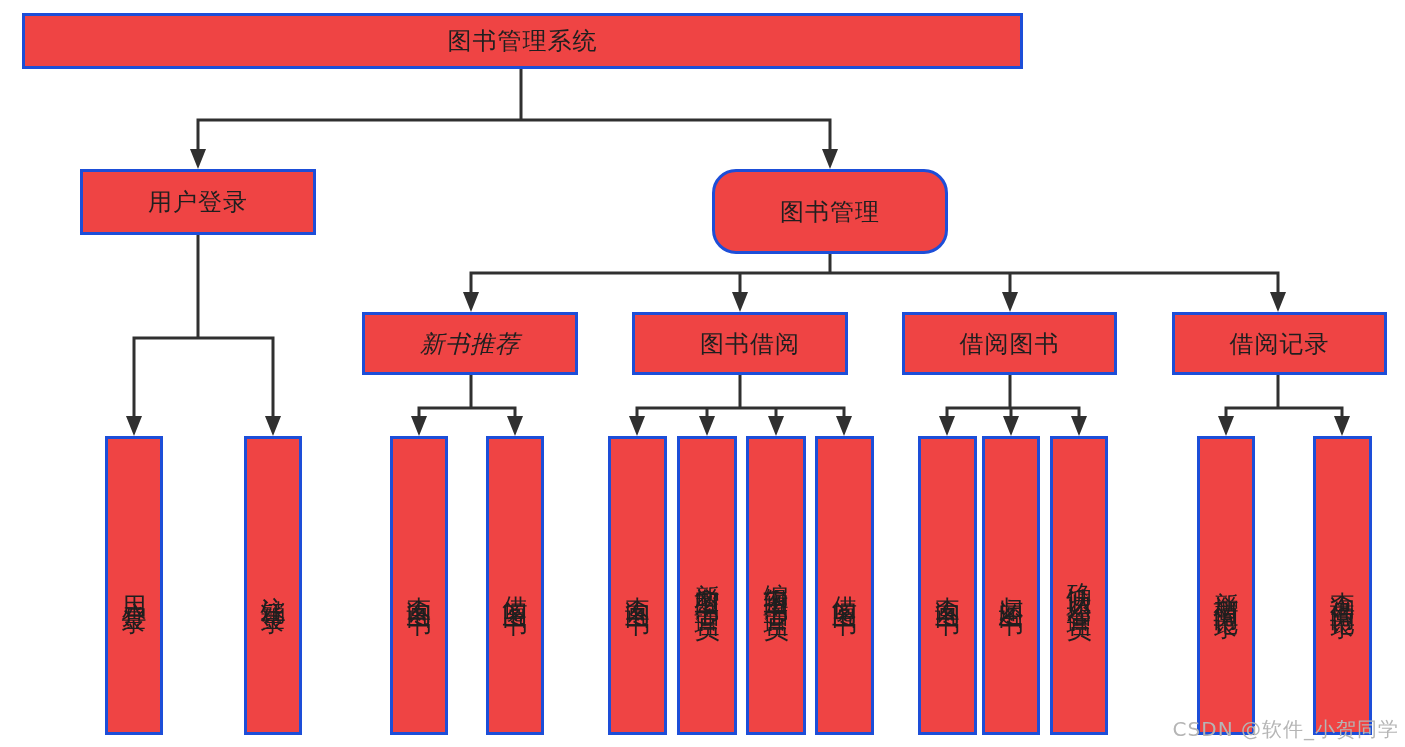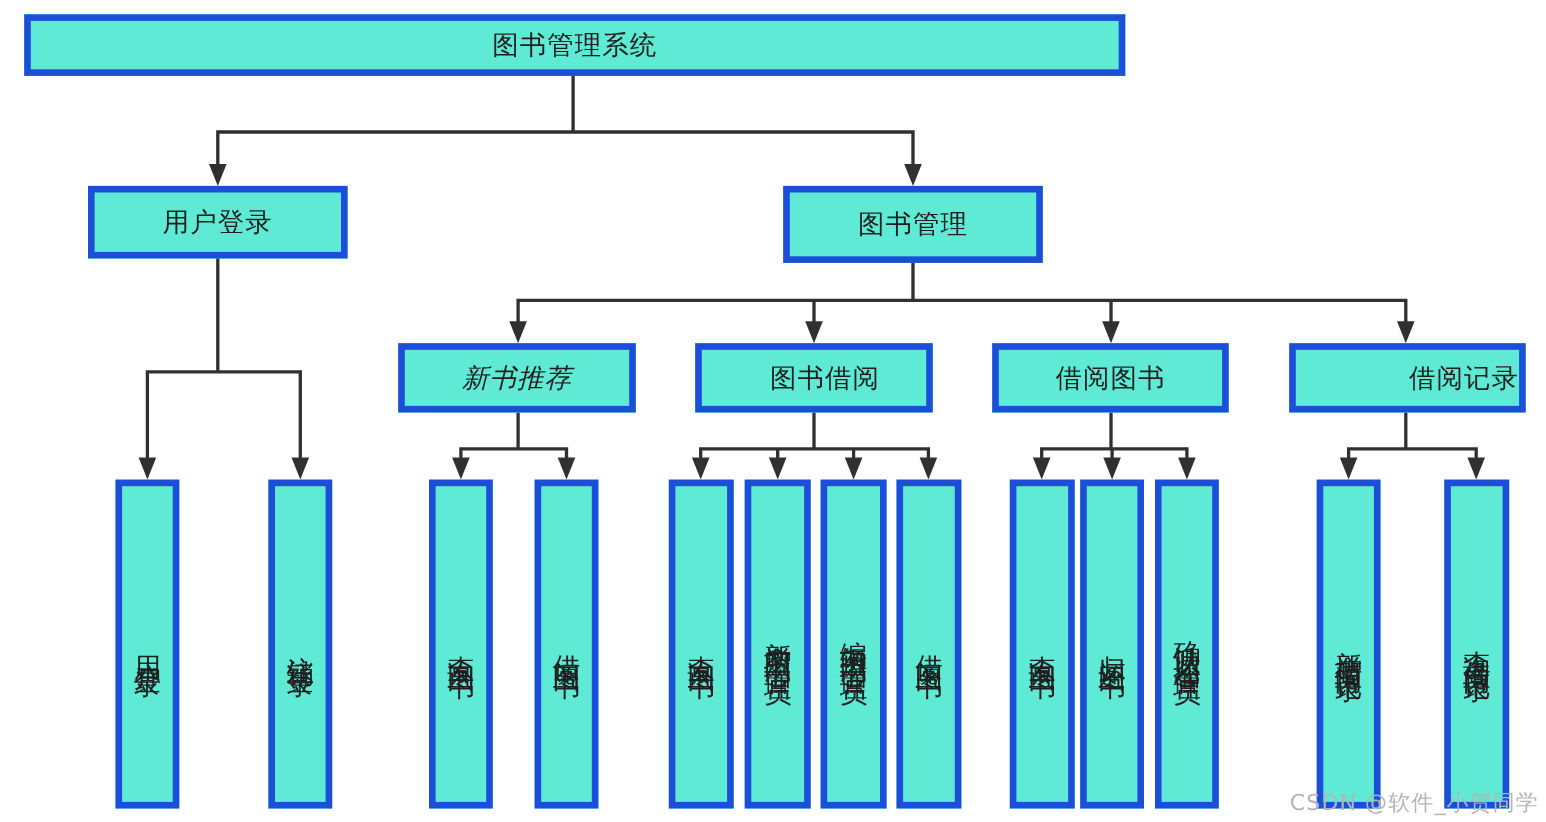--- a/index.html
+++ b/index.html
@@ -7,39 +7,39 @@
     position:relative; width:1405px; height:747px; background:#ffffff;
     font-family:"DejaVu Sans","Liberation Sans",sans-serif;
     overflow:hidden;
   }
   #connectors { position:absolute; left:0; top:0; z-index:1; }
   #connectors path { stroke:#303030; stroke-width:3; fill:none; stroke-linejoin:miter; }
   #connectors polygon { fill:#303030; }
 
   .box {
     position:absolute; box-sizing:border-box; z-index:2;
-    border:6px solid #1d4ed8; background:#5eead4;
+    border:3px solid #1d4ed8; background:#ef4444;
     display:flex; align-items:center; justify-content:center;
     color:#1f1f1f;
   }
   .hbox { font-size:24px; letter-spacing:1px; }
   .vbox { top:436px; height:299px; }
   .vbox .vtext {
     writing-mode:vertical-rl; text-orientation:mixed;
     font-size:25px; line-height:1; letter-spacing:5px;
     white-space:nowrap;
   }
 
   #b-root        { left:22px;   top:13px;  width:1001px; height:56px; }
   #b-user-login  { left:80px;   top:169px; width:236px;  height:66px; }
-  #b-book-mgmt   { left:712px;  top:169px; width:236px;  height:70px; }
+  #b-book-mgmt   { left:712px;  top:169px; width:236px;  height:85px;border-radius:24px; }
   #b-new-rec     { left:362px;  top:312px; width:216px;  height:63px;font-style:italic; }
   #b-borrowing   { left:632px;  top:312px; width:216px;  height:63px;padding-left:20px; }
   #b-current     { left:902px;  top:312px; width:215px;  height:63px; }
-  #b-records     { left:1172px; top:312px; width:215px;  height:63px;justify-content:flex-end; }
+  #b-records     { left:1172px; top:312px; width:215px;  height:63px; }
 
   #v-user-login     { left:105px;  width:58px; }
   #v-logout         { left:244px;  width:58px; }
   #v-nr-query       { left:390px;  width:58px; }
   #v-nr-borrow      { left:486px;  width:58px; }
   #v-bb-query       { left:608px;  width:59px; }
   #v-bb-add         { left:677px;  width:60px; }
   #v-bb-edit        { left:746px;  width:60px; }
   #v-bb-borrow      { left:815px;  width:59px; }
   #v-cb-query       { left:918px;  width:59px; }

